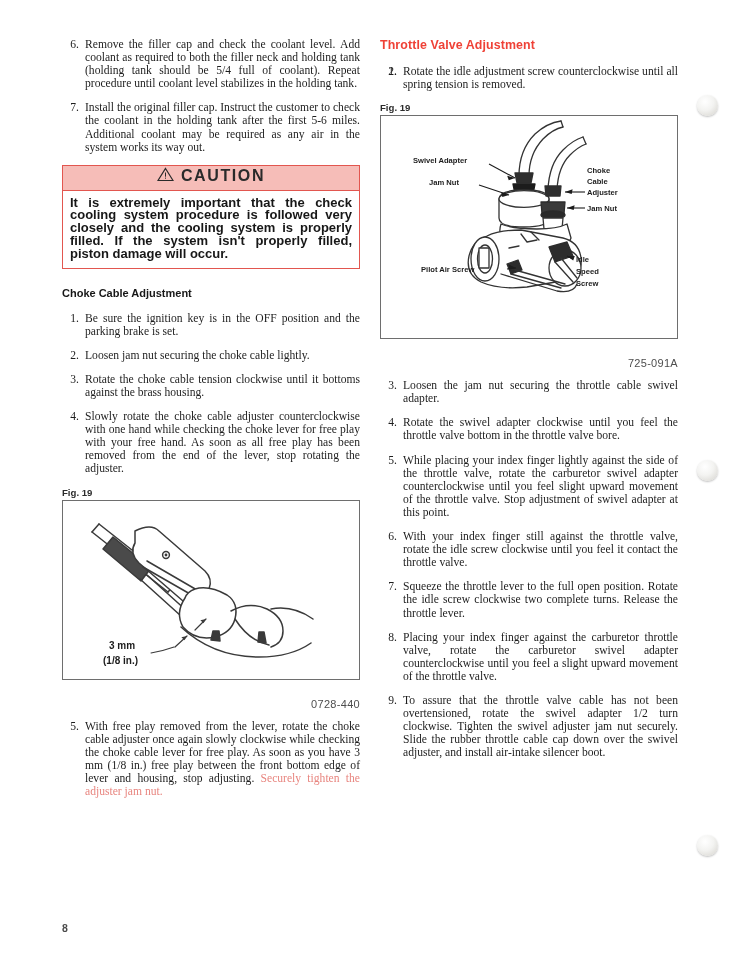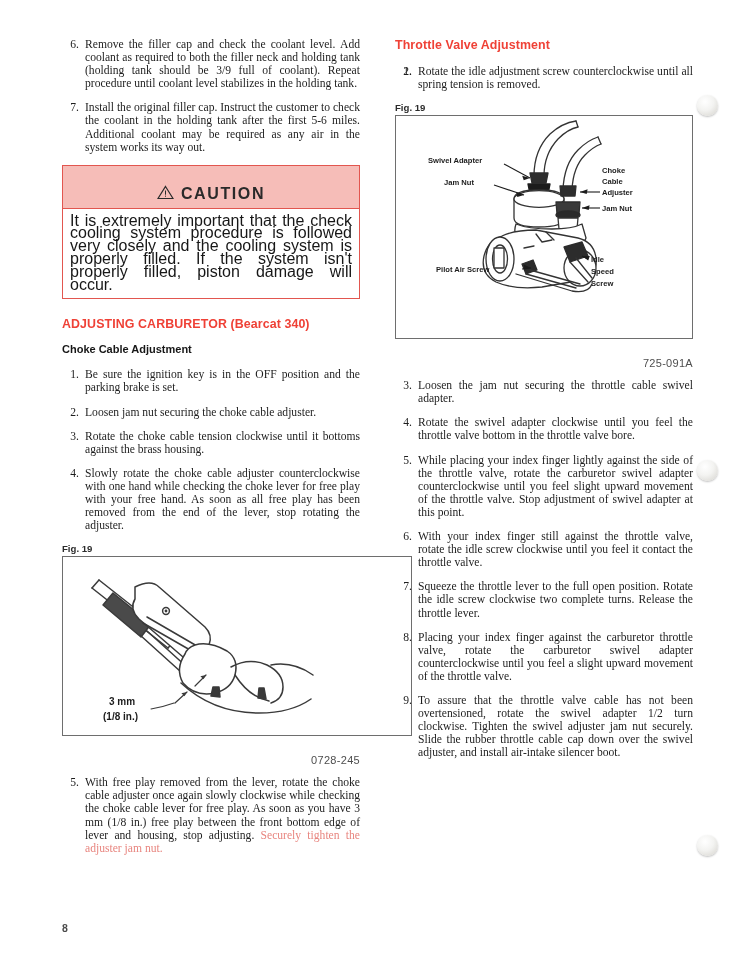--- a/index.html
+++ b/index.html
@@ -16,21 +16,21 @@
     font-family: "Liberation Serif", serif;
   }
 
   
   .col {
     position: absolute;
     top: 38px;
     width: 298px;
   }
   .col-left  { left: 62px; }
-  .col-right { left: 395px; }
+  .col-right { left: 380px; }
 
   
   .numlist {
     margin: 0;
     padding: 0;
     list-style: none;
   }
   .numitem {
     position: relative;
     padding-left: 23px;
@@ -79,40 +79,40 @@
   
   .caution {
     border: 1.6px solid #e2564f;
     margin: 6px 0 18px 0;
     background: #ffffff;
   }
   .caution-head {
     background: #f6bdb8;
     border-bottom: 1.4px solid #e2564f;
     text-align: center;
-    padding: 18px 0 4px 0;
+    padding: 0 0 4px 0;
   }
   .caution-head .ctitle {
     font-family: "Liberation Sans", sans-serif;
     font-weight: bold;
     font-size: 16px;
     letter-spacing: 1.6px;
     color: #2a2a2a;
     vertical-align: middle;
   }
   .caution-head .tri {
     display: inline-block;
     vertical-align: middle;
     margin-right: 7px;
   }
   .caution-body {
     padding: 6px 7px 7px 7px;
     font-family: "Liberation Sans", sans-serif;
-    font-weight: normal;
-    font-size: 16px;
+    font-weight: bold;
+    font-size: 13px;
     line-height: 12.8px;
     color: #171717;
     text-align: justify;
     text-justify: inter-word;
   }
 
   
   .h-red {
     font-family: "Liberation Sans", sans-serif;
     font-weight: bold;
@@ -188,21 +188,21 @@
 </head>
 <body>
 
 <div class="page">
 
   <div class="col col-left">
 
     <ol class="numlist">
       <li class="numitem">
         <span class="num">6.</span>
-        <span>Remove the filler cap and check the coolant level. Add coolant as required to both the filler neck and holding tank (holding tank should be 3/9 full of coolant). Repeat procedure until coolant level stabilizes in the holding tank.</span>
+        <span>Remove the filler cap and check the coolant level. Add coolant as required to both the filler neck and holding tank (holding tank should be 5/4 full of coolant). Repeat procedure until coolant level stabilizes in the holding tank.</span>
       </li>
       <li class="numitem">
         <span class="num">7.</span>
         <span>Install the original filler cap. Instruct the customer to check the coolant in the holding tank after the first 5-6 miles. Additional coolant may be required as any air in the system works its way out.</span>
       </li>
     </ol>
 
 
     <div class="caution">
       <div class="caution-head">
@@ -210,44 +210,43 @@
           <svg width="17" height="15" viewBox="0 0 17 15">
             <polygon points="8.5,1.5 16,13.5 1,13.5" fill="none" stroke="#2a2a2a" stroke-width="1.2"></polygon>
             <rect x="8" y="5.5" width="1" height="4.2" fill="#2a2a2a"></rect>
             <rect x="8" y="10.6" width="1" height="1.1" fill="#2a2a2a"></rect>
           </svg>
         </span><span class="ctitle">CAUTION</span>
       </div>
       <div class="caution-body">It is extremely important that the check cooling system procedure is followed very closely and the cooling system is properly filled. If the system isn't properly filled, piston damage will occur.</div>
     </div>
 
-    <div class="h-red">ADJUSTING CARBURETOR (Bearcat 340)</div>
     <div class="h-black">Choke Cable Adjustment</div>
 
     <ol class="numlist">
       <li class="numitem">
         <span class="num">1.</span>
         <span>Be sure the ignition key is in the OFF position and the parking brake is set.</span>
       </li>
       <li class="numitem">
         <span class="num">2.</span>
-        <span>Loosen jam nut securing the choke cable adjuster.</span>
+        <span>Loosen jam nut securing the choke cable lightly.</span>
       </li>
       <li class="numitem">
         <span class="num">3.</span>
         <span>Rotate the choke cable tension clockwise until it bottoms against the brass housing.</span>
       </li>
       <li class="numitem">
         <span class="num">4.</span>
         <span>Slowly rotate the choke cable adjuster counterclockwise with one hand while checking the choke lever for free play with your free hand. As soon as all free play has been removed from the end of the lever, stop rotating the adjuster.</span>
       </li>
     </ol>
 
     <div class="figlabel">Fig. 19</div>
-    <div class="figbox" style="width:350px;height:180px;">
+    <div class="figbox" style="width:298px;height:180px;">
       <svg width="296" height="178" viewBox="0 0 296 178">
         <g fill="none" stroke="#3a3a3a" stroke-width="1.5" stroke-linejoin="round" stroke-linecap="round">
 
           <path d="M36 23 L112 83"></path>
           <path d="M29 31 L105 91"></path>
           <path d="M36 23 L29 31"></path>
           <path d="M112 83 L105 91"></path>
 
           <path d="M50 36 L88 67 L78 80 L40 48 Z" fill="#4a4a4a" stroke="#3a3a3a"></path>
 
@@ -274,21 +273,21 @@
           <path d="M132 129 L143 118" stroke-width="1.2"></path>
           <path d="M143 118 l-5.6 1.2 l3.1 3.1 z" fill="#3a3a3a" stroke="none"></path>
           <path d="M112 146 L124 135" stroke-width="1.2"></path>
           <path d="M124 135 l-5.6 1.2 l3.1 3.1 z" fill="#3a3a3a" stroke="none"></path>
           <path d="M88 152 Q100 150 111 146" stroke-width="1.1"></path>
         </g>
         <text class="diaglabel-18" x="46" y="148">3 mm</text>
         <text class="diaglabel-18" x="40" y="163">(1/8 in.)</text>
       </svg>
     </div>
-    <div class="figcode">0728-245</div>
+    <div class="figcode">0728-440</div>
 
     <ol class="numlist" style="margin-top:10px;">
       <li class="numitem">
         <span class="num">5.</span>
         <span>With free play removed from the lever, rotate the choke cable adjuster once again slowly clockwise while checking the choke cable lever for free play. As soon as you have 3 mm (1/8 in.) free play between the front bottom edge of lever and housing, stop adjusting. </span><span class="redspan">Securely tighten the adjuster jam nut.</span>
       </li>
     </ol>
   </div>
 
   <div class="col col-right">

